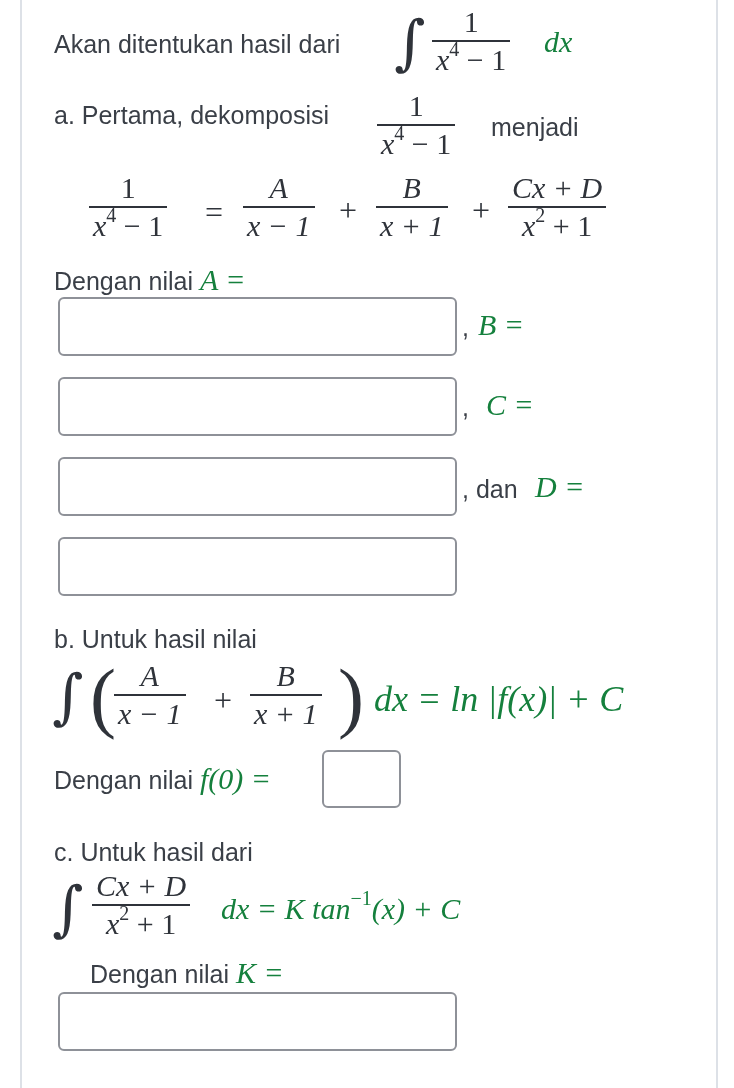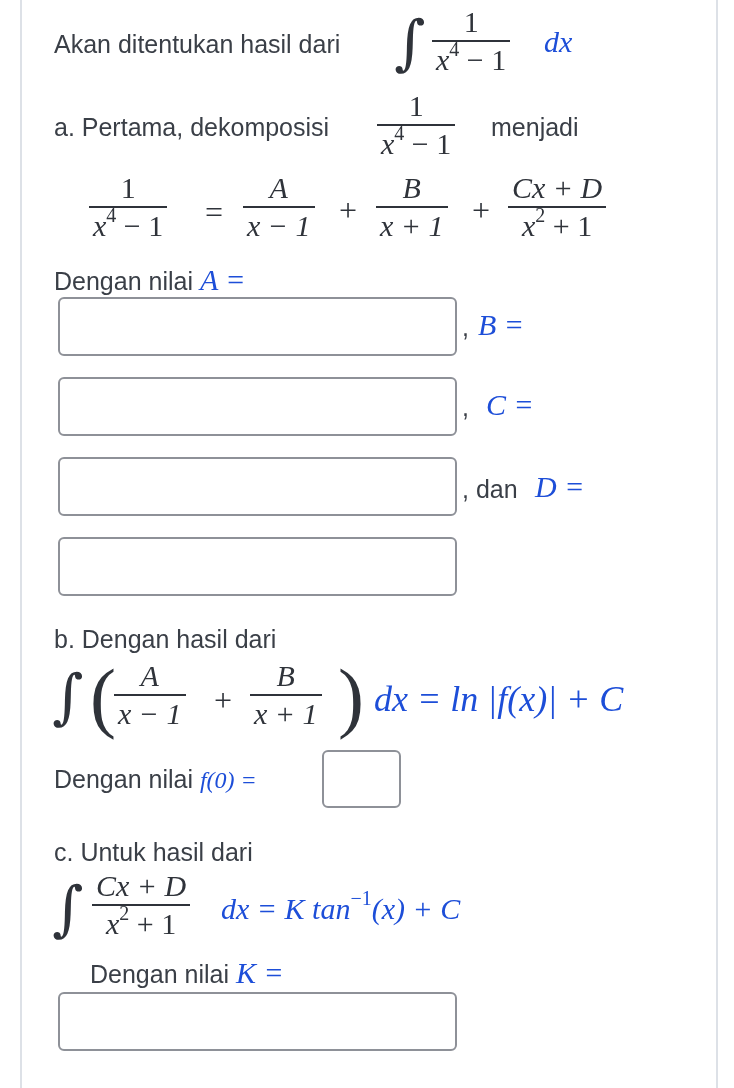--- a/index.html
+++ b/index.html
@@ -1,21 +1,21 @@
 <!DOCTYPE html>
 <html><head>
 <meta charset="utf-8">
 <style>
   html, body { margin:0; padding:0; background:#ffffff; }
   body { width:734px; height:1088px; position:relative; overflow:hidden;
          font-family:"Liberation Sans", sans-serif; color:#3a3f47; }
   .frame { position:absolute; left:20px; top:0; width:698px; height:1088px;
            border-left:2px solid #dde1e7; border-right:2px solid #dde1e7; box-sizing:border-box; }
   .txt { position:absolute; font-size:25px; line-height:30px; white-space:nowrap; }
-  .m { font-family:"Liberation Serif", "DejaVu Serif", serif; font-style:italic; color:#1d4ed8; }
+  .m { font-family:"Liberation Serif", "DejaVu Serif", serif; font-style:italic; color:#15803d; }
   .frac { position:absolute; display:flex; flex-direction:column; align-items:center;
           font-family:"Liberation Serif", "DejaVu Serif", serif; font-size:30px; color:#2f333a; }
   .frac .num, .frac .den { line-height:36px; white-space:nowrap; padding:0 4px; }
   .frac .bar { height:2px; background:#2f333a; align-self:stretch; }
   .op { position:absolute; font-family:"Liberation Serif", "DejaVu Serif", serif; font-size:32px; color:#2f333a; line-height:36px; }
   .integral { position:absolute; font-family:"DejaVu Serif", serif; color:#2f333a; }
   .box { position:absolute; border:2px solid #8e9198; border-radius:6px; background:#fff; box-sizing:border-box; }
   input.box { padding:0 10px; font-size:22px; font-family:"Liberation Sans", sans-serif; outline:none; }
   i.v { font-style:italic; }
   sup { font-size:20px; vertical-align:0.7em; line-height:0; }
@@ -27,21 +27,21 @@
 
 <div class="txt" style="left:54px;top:29px;">Akan ditentukan hasil dari</div>
 <div class="integral" style="left:394px;top:2px;font-size:60px;line-height:80px;">∫</div>
 <div class="frac" style="left:432px;top:4px;">
   <span class="num">1</span>
   <span class="bar"></span>
   <span class="den"><i class="v">x</i><sup>4</sup><span> − 1</span></span>
 </div>
 <div class="txt m" style="left:544px;top:27px;font-size:30px;">dx</div>
 
-<div class="txt" style="left:54px;top:112px;">a. Pertama, dekomposisi</div>
+<div class="txt" style="left:54px;top:100px;">a. Pertama, dekomposisi</div>
 <div class="frac" style="left:377px;top:88px;">
   <span class="num">1</span>
   <span class="bar"></span>
   <span class="den"><i class="v">x</i><sup>4</sup><span> − 1</span></span>
 </div>
 <div class="txt" style="left:491px;top:112px;">menjadi</div>
 
 <div class="frac" style="left:89px;top:170px;">
   <span class="num">1</span>
   <span class="bar"></span>
@@ -75,37 +75,37 @@
 <input class="box" style="left: 58px; top: 377px; width: 399px; height: 59px;" value="">
 <div class="txt" style="left:462px;top:392px;">,</div>
 <div class="txt m" style="left:486px;top:390px;font-size:30px;">C =</div>
 
 <input class="box" style="left: 58px; top: 457px; width: 399px; height: 59px;" value="">
 <div class="txt" style="left:462px;top:474px;">, dan</div>
 <div class="txt m" style="left:535px;top:472px;font-size:30px;">D =</div>
 
 <input class="box" style="left: 58px; top: 537px; width: 399px; height: 59px;" value="">
 
-<div class="txt" style="left:54px;top:624px;">b. Dengan hasil dari</div>
+<div class="txt" style="left:54px;top:624px;">b. Untuk hasil nilai</div>
 <div class="integral" style="left:52px;top:656px;font-size:60px;line-height:80px;">∫</div>
 <div class="op" style="left:90px;top:652px;font-size:78px;line-height:90px;font-weight:100;">(</div>
 <div class="frac" style="left:114px;top:658px;">
   <i class="num v">A</i>
   <span class="bar"></span>
   <i class="den v">x − 1</i>
 </div>
 <div class="op" style="left:214px;top:682px;">+</div>
 <div class="frac" style="left:250px;top:658px;">
   <i class="num v">B</i>
   <span class="bar"></span>
   <i class="den v">x + 1</i>
 </div>
 <div class="op" style="left:338px;top:652px;font-size:78px;line-height:90px;">)</div>
 <div class="txt m" style="left:374px;top:684px;font-size:36px;">dx = ln |f(x)| + C</div>
-<div class="txt" style="left:54px;top:764px;"><span>Dengan nilai</span> <span class="m" style="font-size:24px;">f(0) =</span></div>
+<div class="txt" style="left:54px;top:764px;"><span>Dengan nilai</span> <span class="m" style="font-size:30px;">f(0) =</span></div>
 <input class="box" style="left: 322px; top: 750px; width: 79px; height: 58px;" value="">
 
 <div class="txt" style="left:54px;top:837px;">c. Untuk hasil dari</div>
 <div class="integral" style="left:52px;top:868px;font-size:60px;line-height:80px;">∫</div>
 <div class="frac" style="left:92px;top:868px;">
   <i class="num v">Cx + D</i>
   <span class="bar"></span>
   <span class="den"><i class="v">x</i><sup>2</sup><span> + 1</span></span>
 </div>
 <div class="txt m" style="left:221px;top:894px;font-size:30px;"><span>dx = K tan</span><sup style="font-style:normal;">−1</sup><span>(x) + C</span></div>

